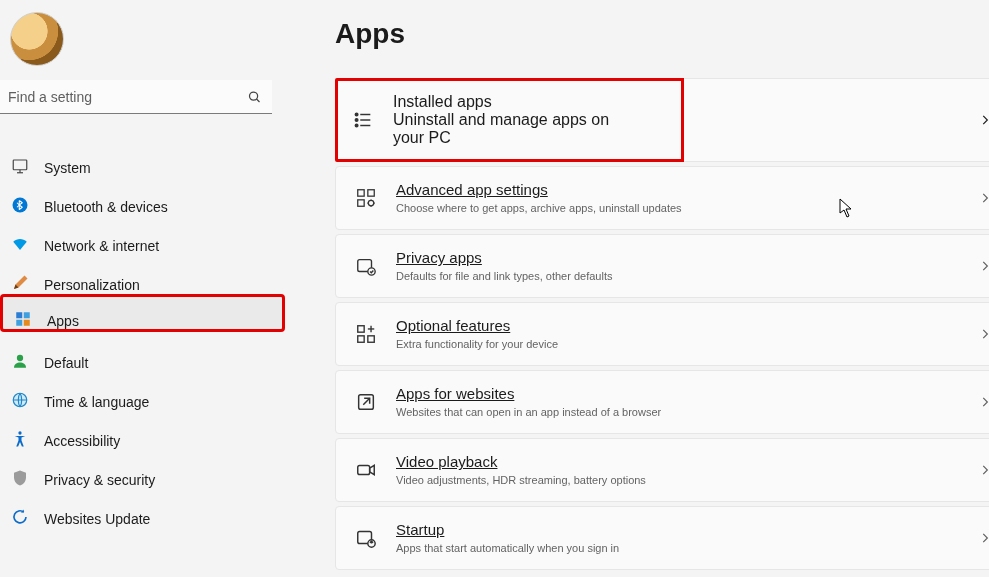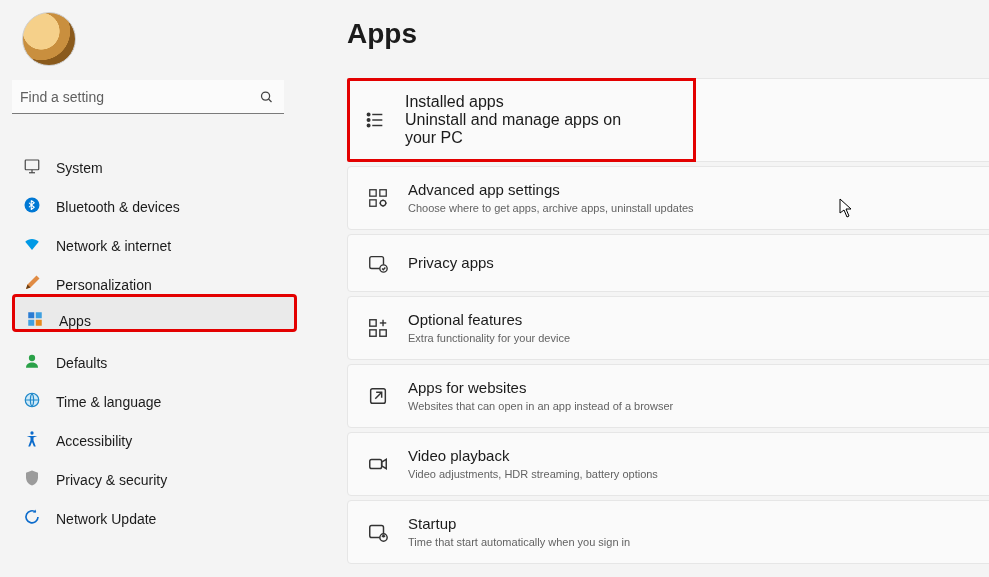--- a/index.html
+++ b/index.html
@@ -9,21 +9,20 @@
     background: #f4f4f4;
     color: #1b1b1b;
     display: flex;
   }
   .sidebar {
     width: 295px;
     flex: 0 0 295px;
     padding: 8px 10px 8px 0;
     display: flex;
     flex-direction: column;
-    margin-left: 12px;
   }
   .avatar-row {
     padding: 4px 0 14px 10px;
   }
   .avatar {
     width: 54px; height: 54px; border-radius: 50%;
     background: radial-gradient(circle at 35% 35%, #f5d08a 0 38%, #c98f3e 39% 60%, #8a5a1c 61% 100%);
     border: 1px solid #cfcfcf;
   }
   .search-box {
@@ -90,21 +89,21 @@
     margin-bottom: 4px;
     cursor: pointer;
   }
   .card .card-icon {
     width: 28px; height: 28px; flex: 0 0 28px;
     display:flex; align-items:center; justify-content:center;
     color: #333;
     margin-right: 16px;
   }
   .card .card-text { flex: 1; }
-  .card .card-title { font-size: 15px; color: #1b1b1b; line-height: 1.25; }
+  .card .card-title { font-size: 15px; color: #1b1b1b; line-height: 1.25; text-decoration: underline; }
   .card .card-desc { font-size: 11px; color: #636363; line-height: 1.3; margin-top: 1px; }
   .card .chev { color: #5f5f5f; }
   .cards-wrap { width: 676px; }
   .first-card-wrap { display:flex; margin-bottom:4px; }
   .first-card-left {
     border: 3px solid #e30000;
     border-radius: 2px 0 0 2px;
     background: #fafafa;
     display:flex; align-items:center;
     padding: 12px 40px 12px 14px;
@@ -198,21 +197,21 @@
       <span class="label">Apps</span>
     </div>
 
     <div class="nav-item">
       <span class="icon-slot">
         <svg width="18" height="18" viewBox="0 0 24 24" fill="#2aa148">
             <circle cx="12" cy="8" r="4.2"></circle>
             <path d="M4 21 C4 16 8 14 12 14 C16 14 20 16 20 21 Z"></path>
           </svg>
       </span>
-      <span class="label">Defaults</span>
+      <span class="label">Default</span>
     </div>
 
     <div class="nav-item">
       <span class="icon-slot">
         <svg width="18" height="18" viewBox="0 0 24 24" fill="none" stroke="#1f87c9" stroke-width="1.6">
             <circle cx="12" cy="12" r="9" fill="#cfeaf8"></circle>
             <path d="M12 3 C15 7 15 17 12 21 M12 3 C9 7 9 17 12 21 M3 12 H21"></path>
           </svg>
       </span>
       <span class="label">Time &amp; language</span>
@@ -237,21 +236,21 @@
       <span class="label">Privacy &amp; security</span>
     </div>
 
     <div class="nav-item">
       <span class="icon-slot">
         <svg width="18" height="18" viewBox="0 0 24 24" fill="none" stroke="#0b6bcb" stroke-width="2.2">
             <path d="M20 12 A8 8 0 1 1 17 5.5"></path>
             <polyline points="17,2 17,6 13,6" fill="#0b6bcb" stroke="none"></polyline>
           </svg>
       </span>
-      <span class="label">Network Update</span>
+      <span class="label">Websites Update</span>
     </div>
 
   </div>
 </div>
 
 <div class="main">
   <h1 class="page-title">Apps</h1>
 
   <div class="cards-wrap">
 
@@ -308,20 +307,21 @@
     <div class="card">
       <span class="card-icon">
         <svg width="22" height="22" viewBox="0 0 24 24" fill="none" stroke="#333" stroke-width="1.5">
             <rect x="3" y="5" width="15" height="13" rx="2"></rect>
             <circle cx="18" cy="18" r="4" fill="#fafafa"></circle>
             <path d="M16.5 18 L17.8 19.3 L20 16.8" stroke-width="1.6"></path>
           </svg>
       </span>
       <div class="card-text">
         <div class="card-title">Privacy apps</div>
+        <div class="card-desc">Defaults for file and link types, other defaults</div>
       </div>
       <span class="chev">
         <svg width="14" height="14" viewBox="0 0 24 24" fill="none" stroke="currentColor" stroke-width="2">
             <polyline points="9 5 16 12 9 19"></polyline>
           </svg>
       </span>
     </div>
 
     <div class="card">
       <span class="card-icon">
@@ -385,21 +385,21 @@
       <span class="card-icon">
         <svg width="22" height="22" viewBox="0 0 24 24" fill="none" stroke="#333" stroke-width="1.6">
             <rect x="3" y="5" width="15" height="13" rx="2"></rect>
             <circle cx="18" cy="18" r="4" fill="#fafafa"></circle>
             <line x1="18" y1="15.5" x2="18" y2="18"></line>
             <polyline points="16.3 17.2 18 15.5 19.7 17.2"></polyline>
           </svg>
       </span>
       <div class="card-text">
         <div class="card-title">Startup</div>
-        <div class="card-desc">Time that start automatically when you sign in</div>
+        <div class="card-desc">Apps that start automatically when you sign in</div>
       </div>
       <span class="chev">
         <svg width="14" height="14" viewBox="0 0 24 24" fill="none" stroke="currentColor" stroke-width="2">
             <polyline points="9 5 16 12 9 19"></polyline>
           </svg>
       </span>
     </div>
 
   </div>
 </div>

